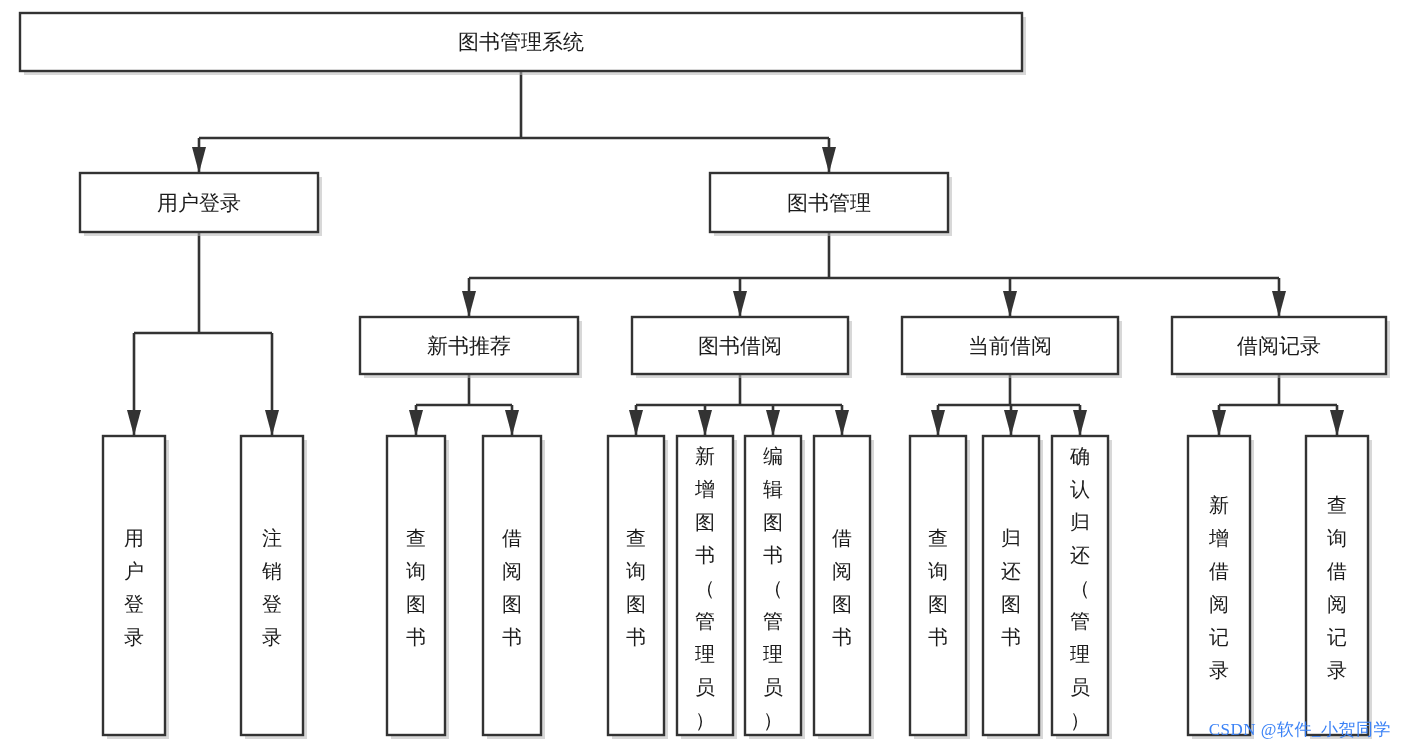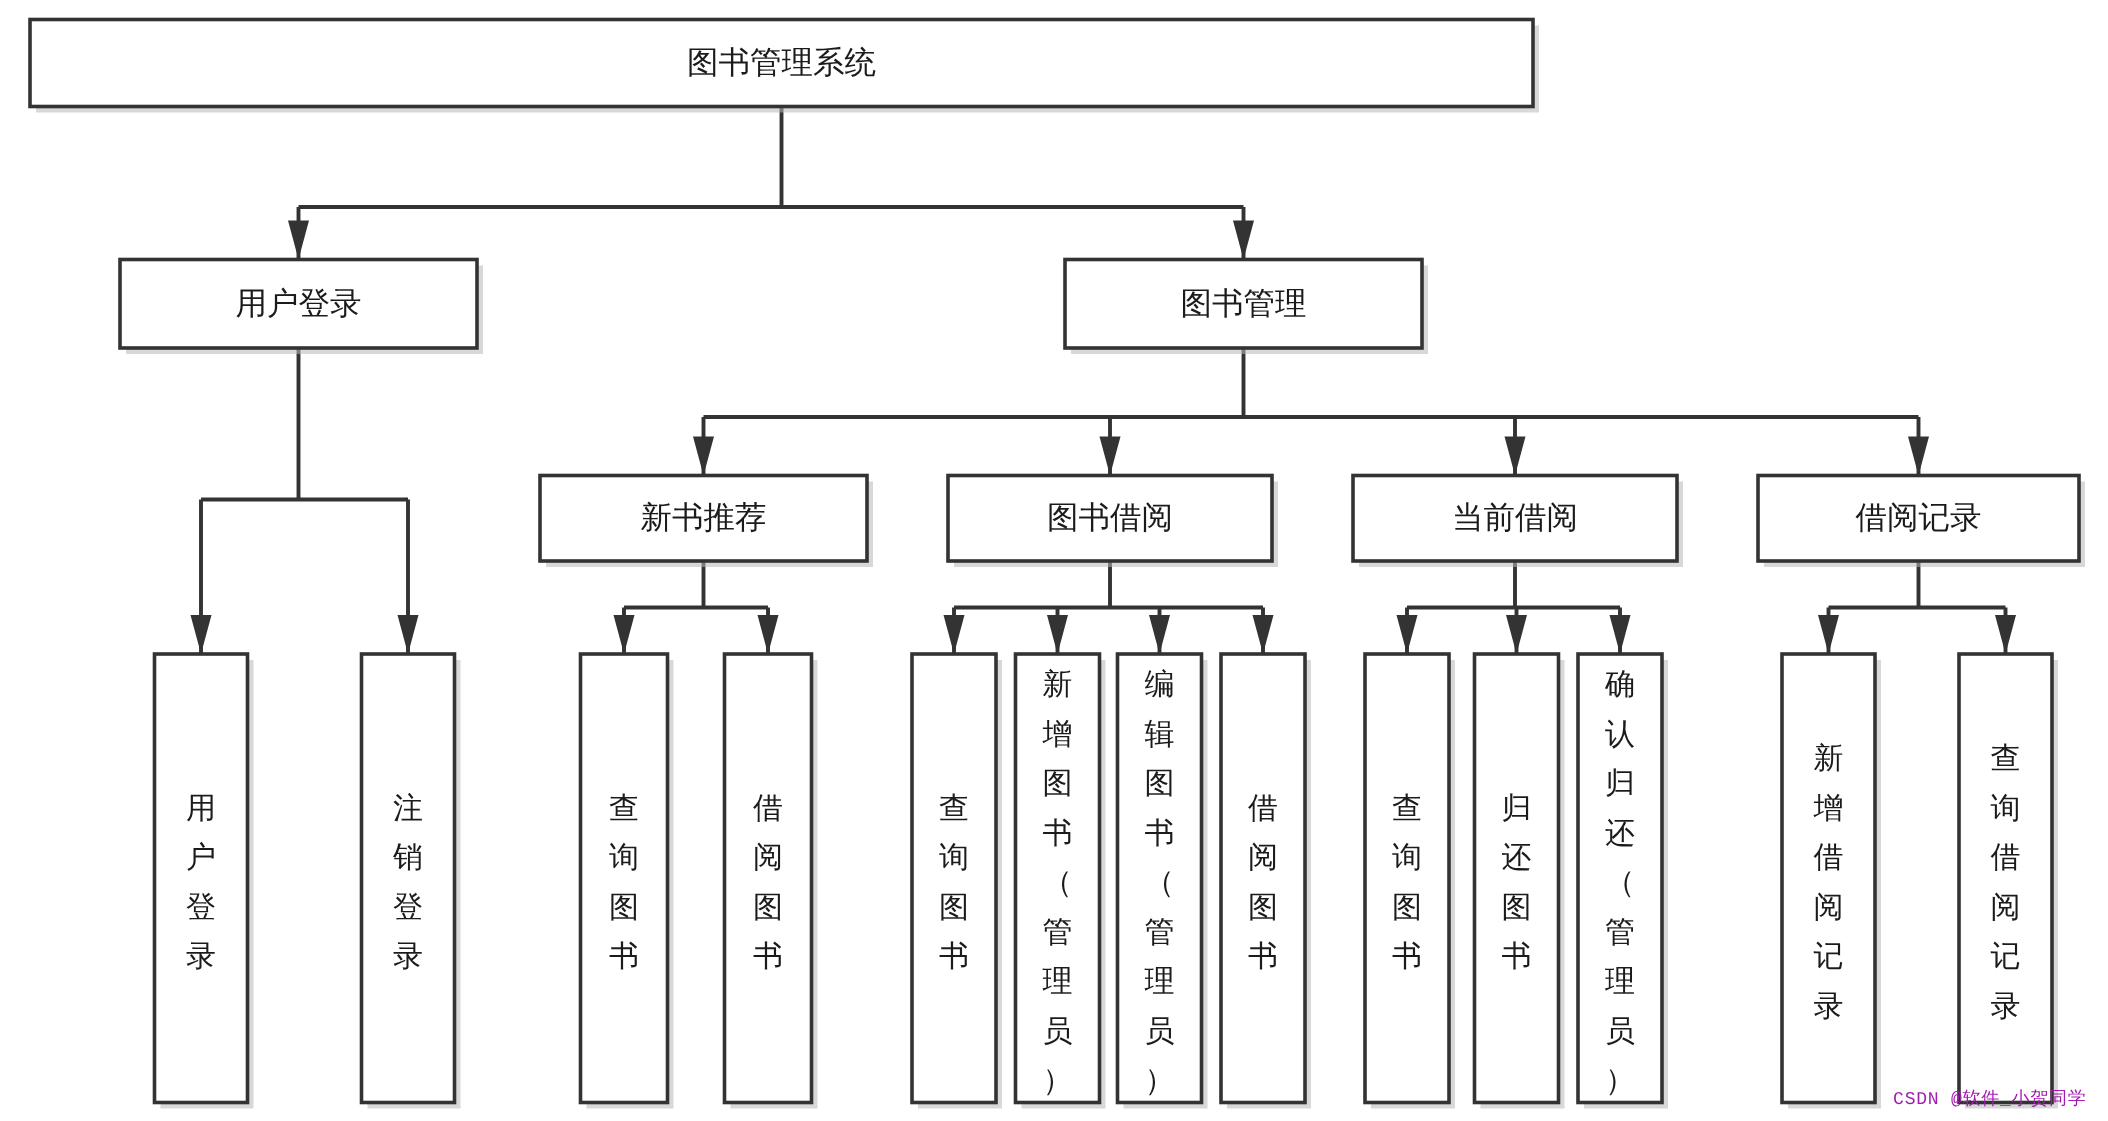--- a/index.html
+++ b/index.html
@@ -56,23 +56,23 @@
   .node-label-v {
     font-family: "DejaVu Sans", "Liberation Sans", sans-serif;
     font-size: 20px;
     fill: #1b1b1b;
     text-anchor: middle;
   }
   .watermark {
     position: absolute;
     right: 14px;
     bottom: 6px;
-    font-family: Liberation Mono, monospace;
-    font-size: 12px;
-    color: #a21caf;
+    font-family: Liberation Serif, serif;
+    font-size: 17px;
+    color: #3b82f6;
     letter-spacing: 0.5px;
     white-space: nowrap;
     user-select: none;
   }
 </style>
 </head>
 <body>
 
 <div id="diagram-root">
 

